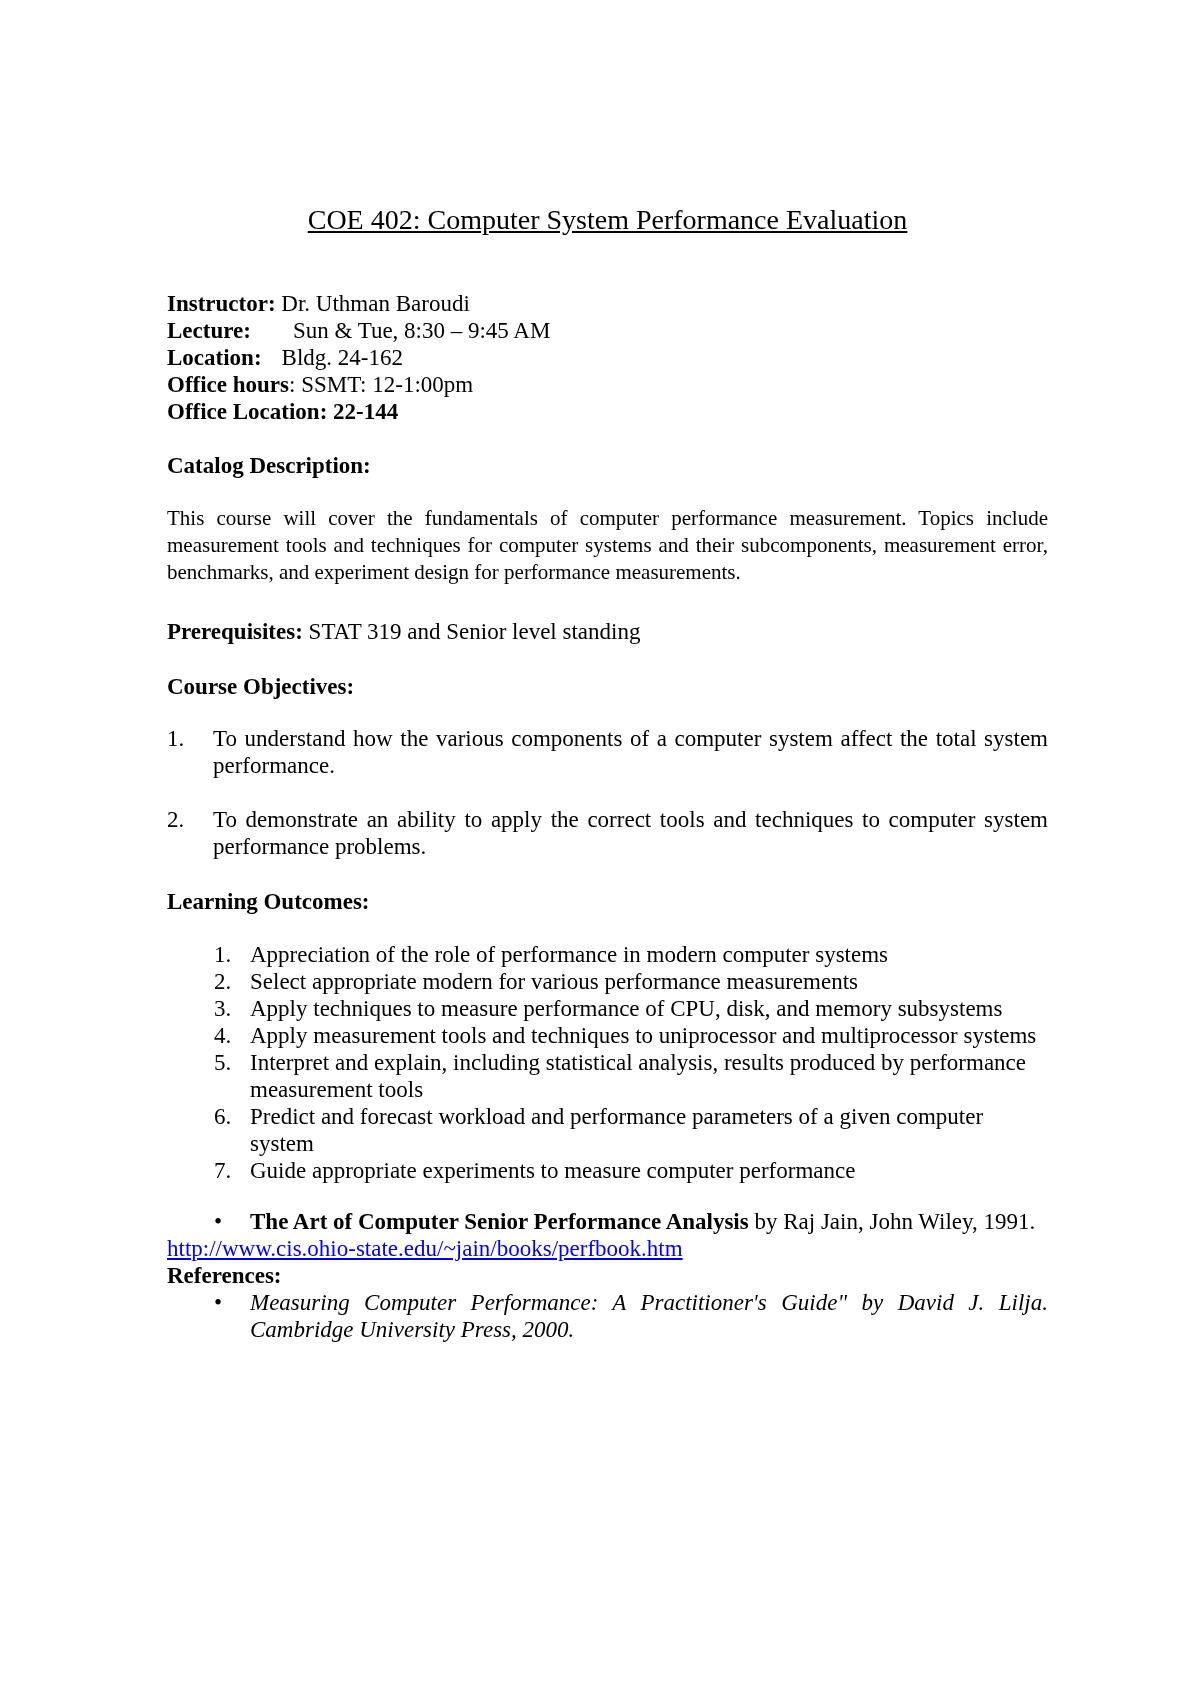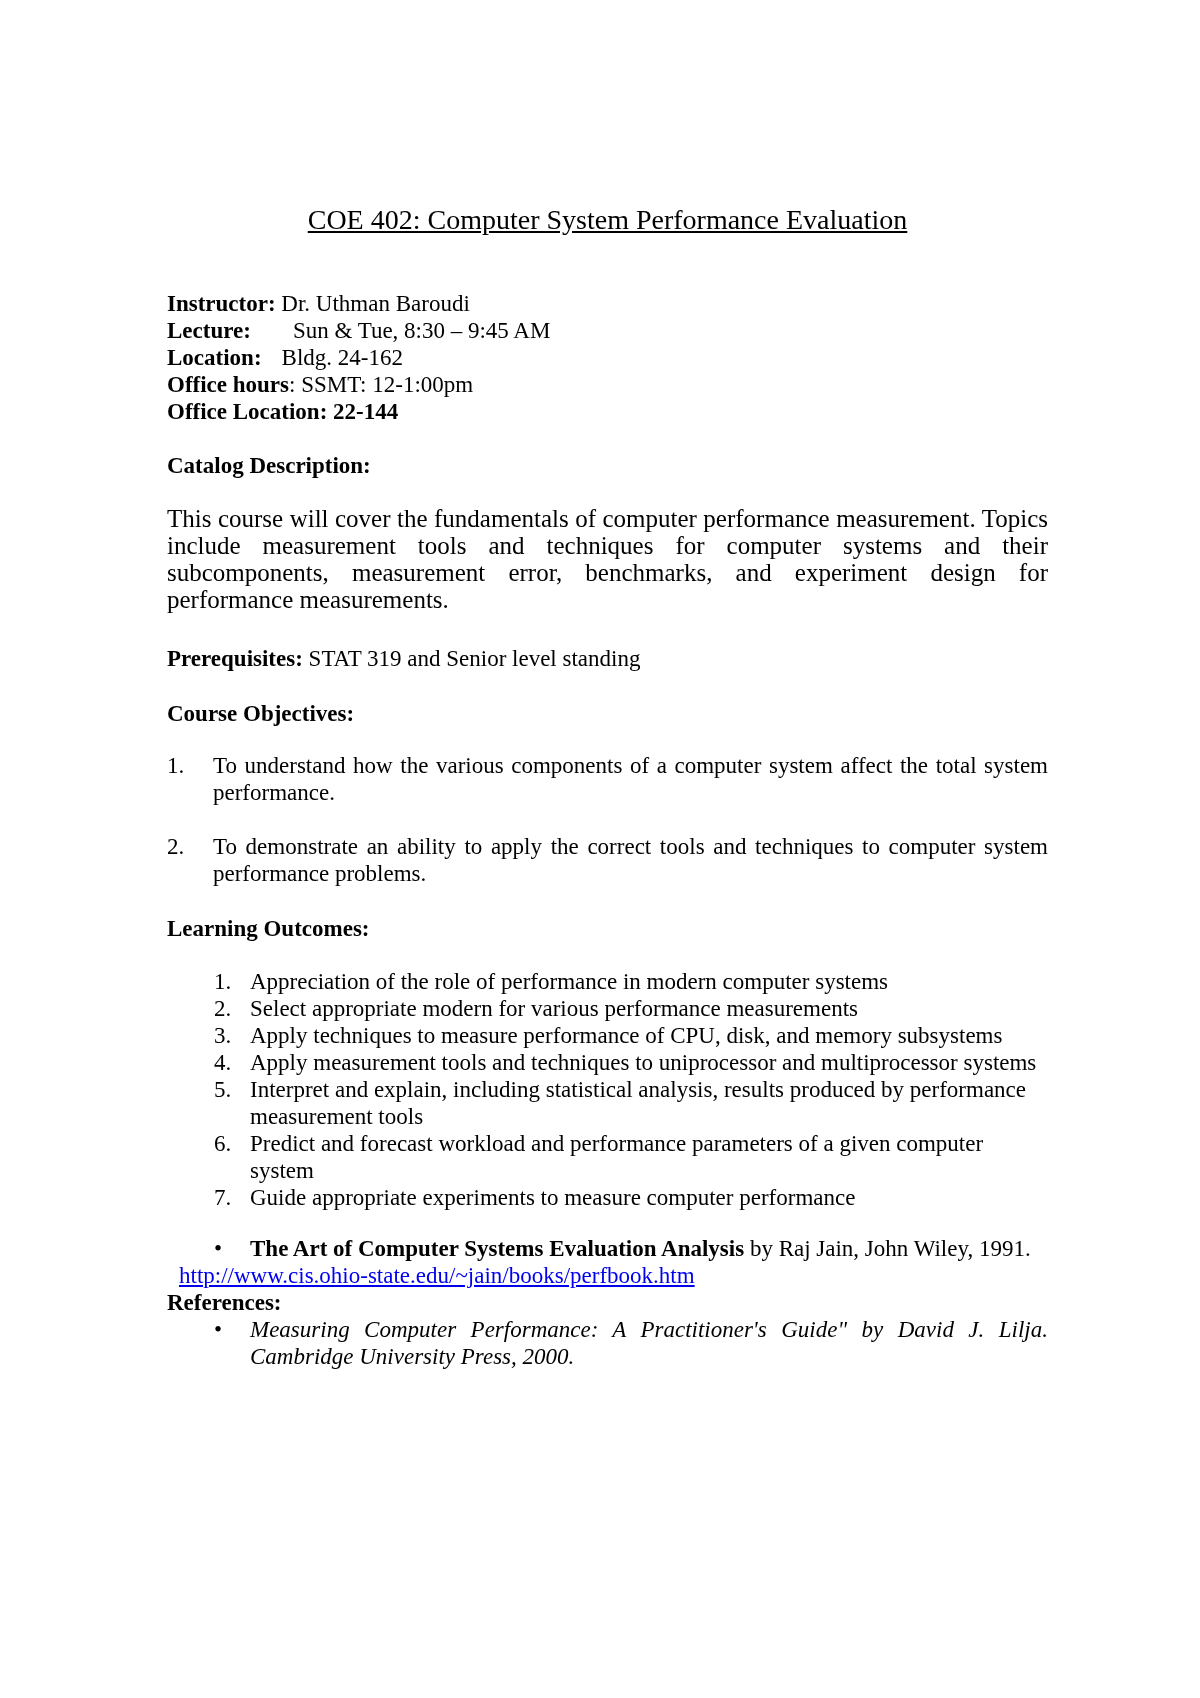--- a/index.html
+++ b/index.html
@@ -25,21 +25,21 @@
   }
   .line { font-size: 23px; line-height: 27px; }
   .b { font-weight: bold; font-family: Liberation Serif, serif; }
   .tab-lecture { display: inline-block; width: 42px; }
   .tab-location { display: inline-block; width: 20px; }
   .heading {
     font-size: 23px; line-height: 27px;
     font-weight: bold;
   }
   .para {
-    font-size: 25px; line-height: 27px;
+    font-size: 21px; line-height: 27px;
     text-align: justify;
   }
   .mb27 { margin-bottom: 27px; }
   .mb26 { margin-bottom: 26px; }
   .mb25 { margin-bottom: 25px; }
   .mb24 { margin-bottom: 24px; }
   .mb28 { margin-bottom: 28px; }
   .mb32 { margin-bottom: 32px; }
   .num-item {
     display: flex;
@@ -47,21 +47,20 @@
   }
   .obj-num { width: 46px; flex: 0 0 46px; }
   .obj-text { flex: 1; text-align: justify; }
   .inner-list { padding-left: 47px; }
   .lo-num { width: 36px; flex: 0 0 36px; }
   .lo-text { flex: 1; }
   .bullet-glyph { width: 36px; flex: 0 0 36px; }
   .ref-text { flex: 1; text-align: justify; font-style: italic; }
   .url-line {
     font-size: 23px; line-height: 27px;
-    margin-left: 12px;
   }
   .link {
     color: #0000EE;
     text-decoration: underline;
     cursor: pointer;
   }
 </style>
 </head>
 <body>
 
@@ -124,21 +123,21 @@
     <div class="num-item">
       <span class="lo-num">7.</span>
       <span class="lo-text">Guide appropriate experiments to measure computer performance</span>
     </div>
   </div>
 
 
   <div class="inner-list">
     <div class="num-item">
       <span class="bullet-glyph">•</span>
-      <span class="lo-text"><span class="b">The Art of Computer Systems Evaluation Analysis</span><span> by Raj Jain, John Wiley, 1991.</span></span>
+      <span class="lo-text"><span class="b">The Art of Computer Senior Performance Analysis</span><span> by Raj Jain, John Wiley, 1991.</span></span>
     </div>
   </div>
   <div class="url-line"><a class="link">http://www.cis.ohio-state.edu/~jain/books/perfbook.htm</a></div>
 
   <div class="heading">References:</div>
 
   <div class="inner-list">
     <div class="num-item">
       <span class="bullet-glyph">•</span>
       <span class="ref-text">Measuring Computer Performance: A Practitioner's Guide" by David J. Lilja. Cambridge University Press, 2000.</span>

